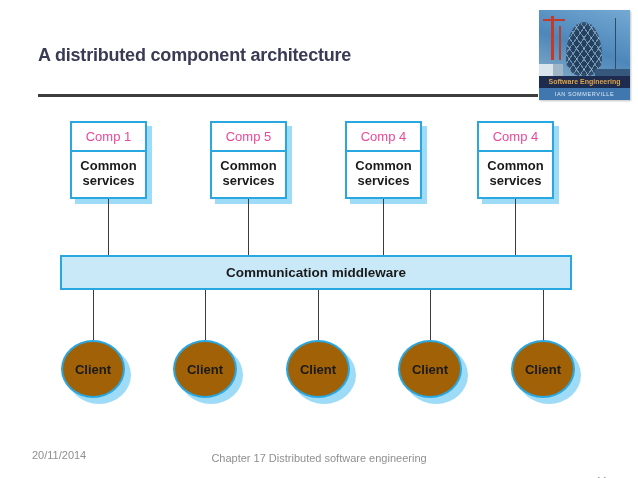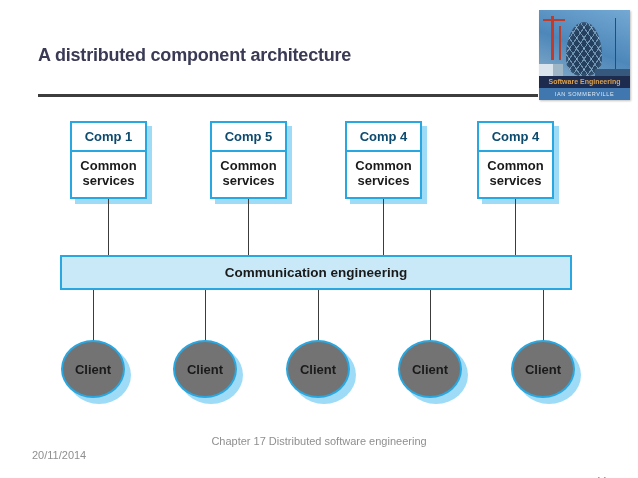--- a/index.html
+++ b/index.html
@@ -47,21 +47,21 @@
         font-size:5.5px;letter-spacing:0.6px;line-height:12px;text-align:center;
         white-space:nowrap;overflow:hidden;}
 
   
   .comp{position:absolute;top:121px;width:77px;height:78px;background:#ffffff;
         border:2px solid var(--accent);
         box-shadow:5px 5px 0 0 var(--shadow);}
   .comp.c1{left:70px;} .comp.c2{left:210px;} .comp.c3{left:345px;} .comp.c4{left:477px;}
   .comp-name{height:29px;border-bottom:2px solid var(--accent);
         display:flex;align-items:center;justify-content:center;
-        font-size:13px;font-weight:700;color:#0c4a6e;}
+        font-size:13px;font-weight:400;color:#ec4899;}
   .comp-sub{height:43px;display:flex;align-items:center;justify-content:center;
         text-align:center;font-size:13px;font-weight:600;color:#1a1a1a;line-height:1.15;
         padding:0 14px;}
 
   
   .vline{position:absolute;width:1px;background:var(--line-color);}
   .vline.a1{left:108px;top:199px;height:56px;}
   .vline.a2{left:248px;top:199px;height:56px;}
   .vline.a3{left:383px;top:199px;height:56px;}
   .vline.a4{left:515px;top:199px;height:56px;}
@@ -71,31 +71,31 @@
   .vline.b4{left:430px;top:290px;height:51px;}
   .vline.b5{left:543px;top:290px;height:51px;}
 
   
   .middleware{position:absolute;left:60px;top:255px;width:512px;height:35px;
         background:var(--bar-fill);border:2px solid var(--accent);
         display:flex;align-items:center;justify-content:center;
         font-size:13.5px;font-weight:600;color:#1a1a1a;}
 
   
-  .client{position:absolute;top:340px;width:64px;height:58px;background:#737373;
+  .client{position:absolute;top:340px;width:64px;height:58px;background:#a16207;
         border:2px solid var(--accent);border-radius:50%;
         box-shadow:6px 6px 0 0 var(--shadow);
         display:flex;align-items:center;justify-content:center;
         font-size:13px;font-weight:600;color:#1a1a1a;}
   .client.m1{left:61px;} .client.m2{left:173px;} .client.m3{left:286px;}
   .client.m4{left:398px;} .client.m5{left:511px;}
 
   
   .footer-date{position:absolute;left:32px;top:449px;font-size:11px;color:var(--footer-gray);}
-  .footer-center{position:absolute;left:0;right:0;top:435px;text-align:center;
+  .footer-center{position:absolute;left:0;right:0;top:452px;text-align:center;
         font-size:11px;color:var(--footer-gray);}
   .footer-page{position:absolute;right:31px;top:475px;font-size:11px;color:var(--footer-gray);}
 </style>
 </head>
 <body>
 
 <div class="slide">
 
   <div class="title">A distributed component architecture</div>
   <div class="rule"></div>
@@ -131,21 +131,21 @@
   <div class="comp c4">
     <div class="comp-name">Comp 4</div>
     <div class="comp-sub">Common services</div>
   </div>
 
   <div class="vline a1"></div>
   <div class="vline a2"></div>
   <div class="vline a3"></div>
   <div class="vline a4"></div>
 
-  <div class="middleware">Communication engineering</div>
+  <div class="middleware">Communication middleware</div>
 
   <div class="vline b1"></div>
   <div class="vline b2"></div>
   <div class="vline b3"></div>
   <div class="vline b4"></div>
   <div class="vline b5"></div>
 
   <div class="client m1">Client</div>
   <div class="client m2">Client</div>
   <div class="client m3">Client</div>

